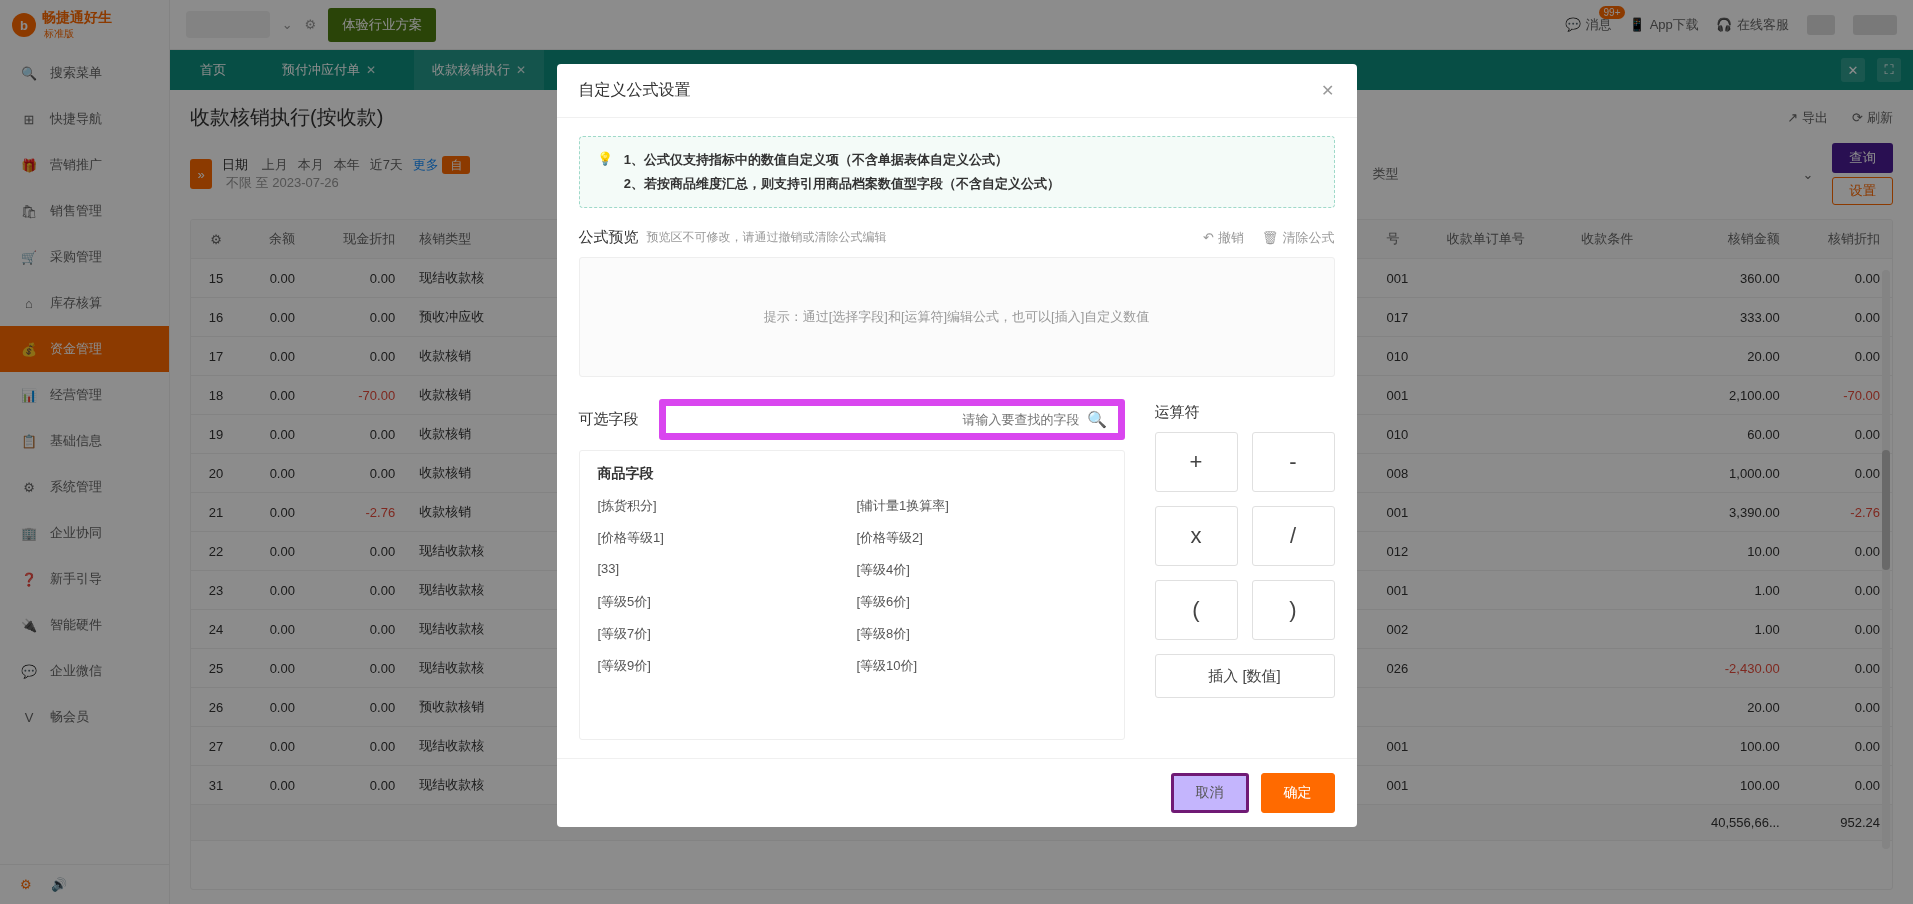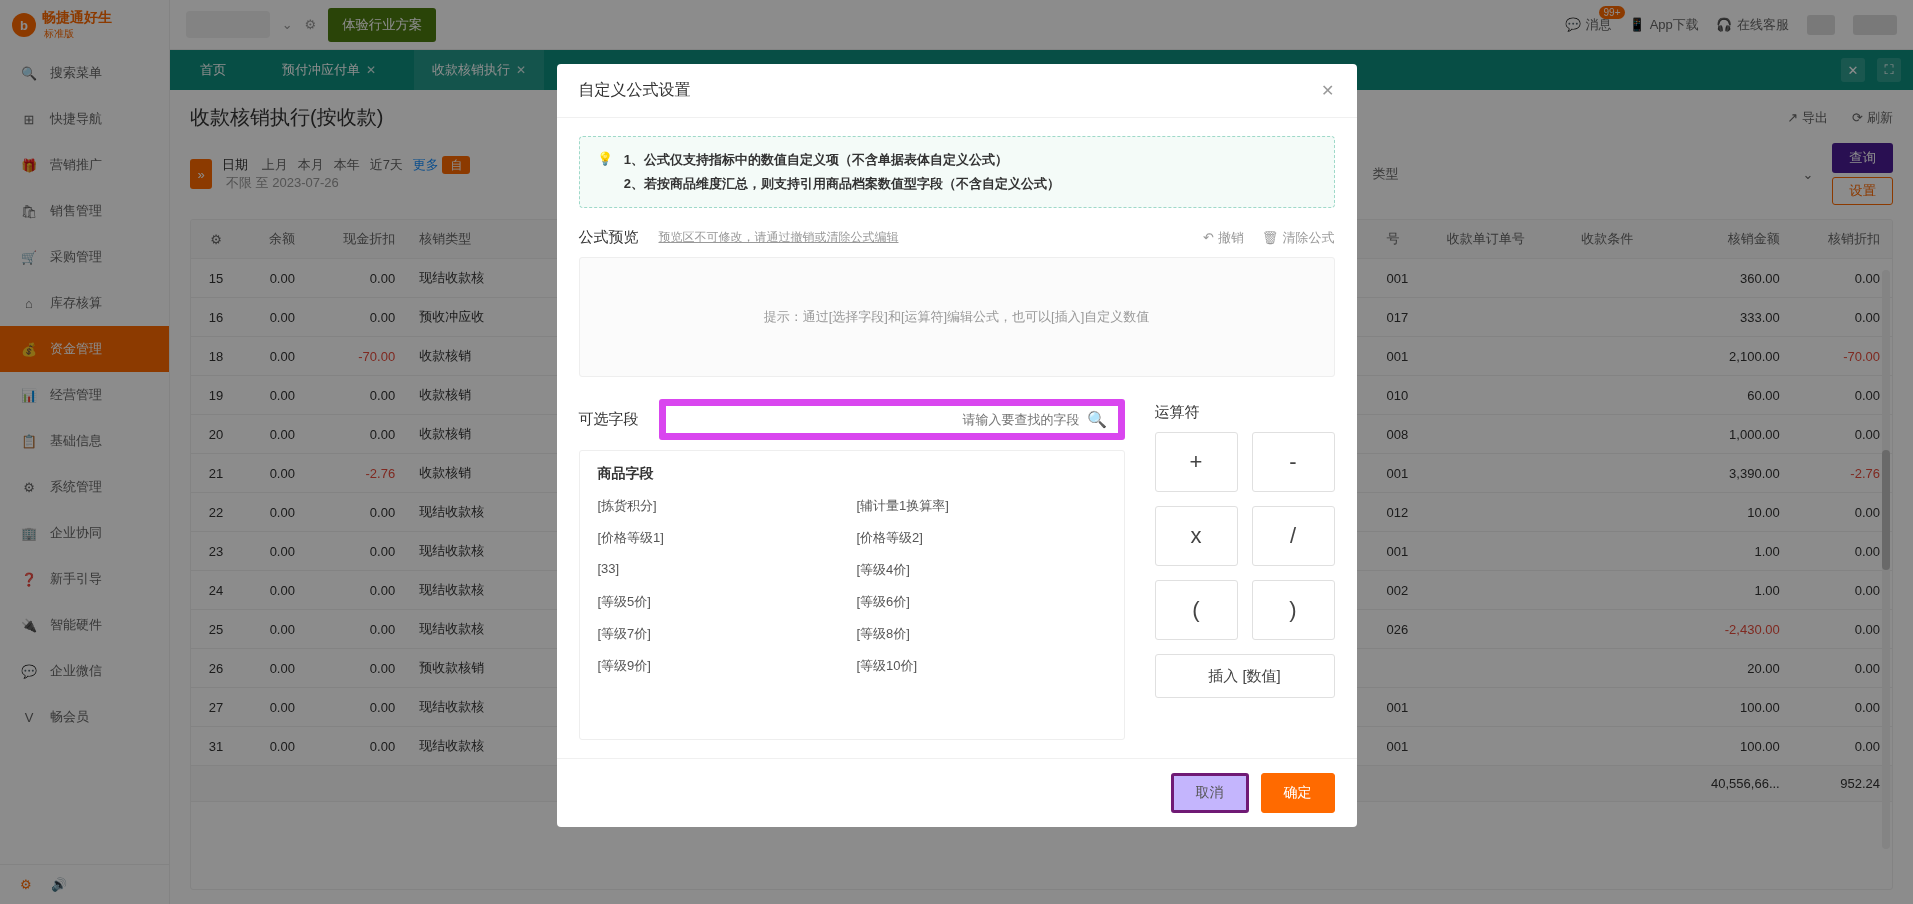--- a/index.html
+++ b/index.html
@@ -73,21 +73,21 @@
 .modal { width: 800px; background: #fff; border-radius: 4px; display: flex; flex-direction: column; max-height: 820px; }
 .modal-head { display: flex; align-items: center; padding: 16px 22px; border-bottom: 1px solid #f0f0f0; }
 .modal-title { font-size: 16px; font-weight: 500; }
 .modal-close { margin-left: auto; cursor: pointer; color: #999; font-size: 16px; }
 .modal-body { padding: 18px 22px; overflow-y: auto; flex: 1; }
 .tip-box { border: 1px dashed #9fd9c9; background: #f4fbf8; border-radius: 4px; padding: 14px 18px; color: #333; display: flex; gap: 10px; }
 .tip-icon { color: #aaa; }
 .tip-lines b { font-weight: 600; }
 .preview-row { margin-top: 20px; display: flex; align-items: center; }
 .preview-label { font-size: 15px; font-weight: 500; }
-.preview-desc { margin-left: 20px; color: #999; font-size: 12px; text-decoration: underline; }
+.preview-desc { margin-left: 8px; color: #999; font-size: 12px; }
 .preview-actions { margin-left: auto; display: flex; gap: 18px; color: #999; }
 .preview-actions span { cursor: pointer; display: flex; align-items: center; gap: 4px; }
 .preview-box { margin-top: 10px; height: 120px; border: 1px solid #eee; background: #fbfbfb; border-radius: 3px; display: flex; align-items: center; justify-content: center; color: #999; font-size: 13px; }
 .selector-row { margin-top: 22px; display: flex; gap: 30px; }
 .field-col { flex: 1; }
 .field-head { display: flex; align-items: center; margin-bottom: 10px; }
 .field-title { font-size: 15px; font-weight: 500; flex-shrink: 0; margin-right: 20px; }
 .field-search { flex: 1; display: flex; align-items: center; border: 7px solid #d946ef; border-radius: 3px; padding: 4px 10px; }
 .field-search input { flex: 1; border: none; outline: none; text-align: right; color: #999; font-size: 13px; }
 .search-icon { color: #ff6a00; font-size: 16px; margin-left: 8px; }
@@ -301,20 +301,32 @@
     <td class="">0.00</td>
     <td class="txt">预收冲应收</td>
     <td></td>
     <td class="txt">017</td>
     <td class="txt"></td>
     <td class="txt"></td>
     <td class="">333.00</td>
     <td class="">0.00</td>
               </tr>
               <tr>
+    <td>17</td>
+    <td>0.00</td>
+    <td class="">0.00</td>
+    <td class="txt">收款核销</td>
+    <td></td>
+    <td class="txt">010</td>
+    <td class="txt"></td>
+    <td class="txt"></td>
+    <td class="">20.00</td>
+    <td class="">0.00</td>
+              </tr>
+              <tr>
     <td>18</td>
     <td>0.00</td>
     <td class="neg">-70.00</td>
     <td class="txt">收款核销</td>
     <td></td>
     <td class="txt">001</td>
     <td class="txt"></td>
     <td class="txt"></td>
     <td class="">2,100.00</td>
     <td class="neg">-70.00</td>

